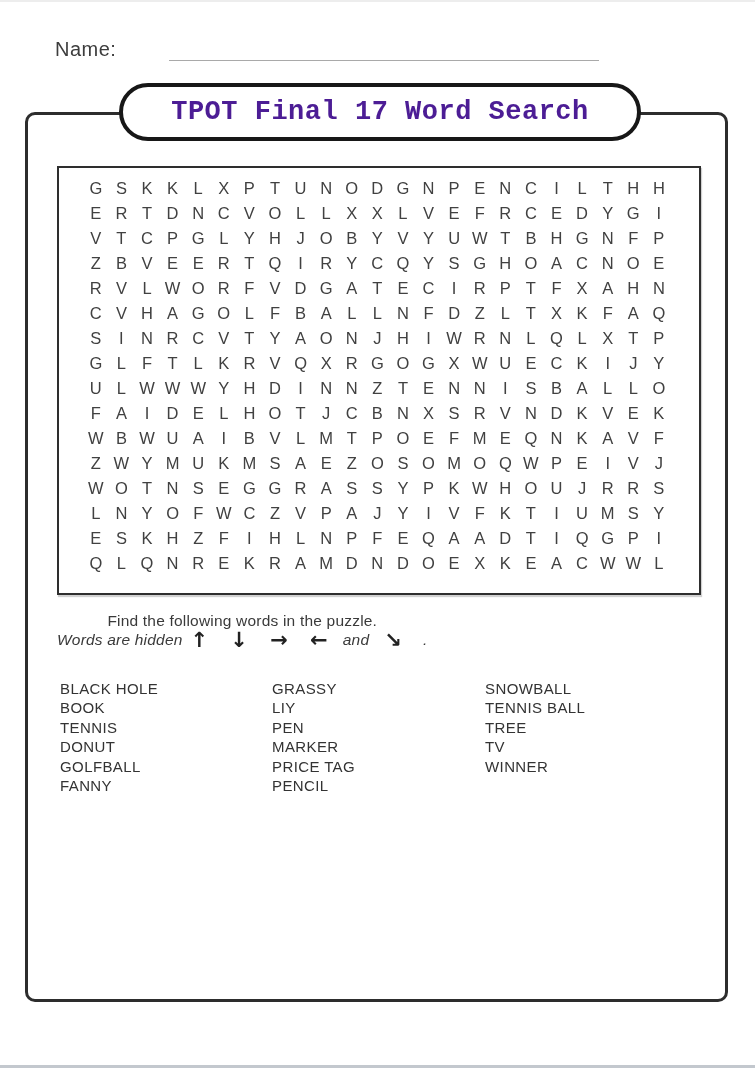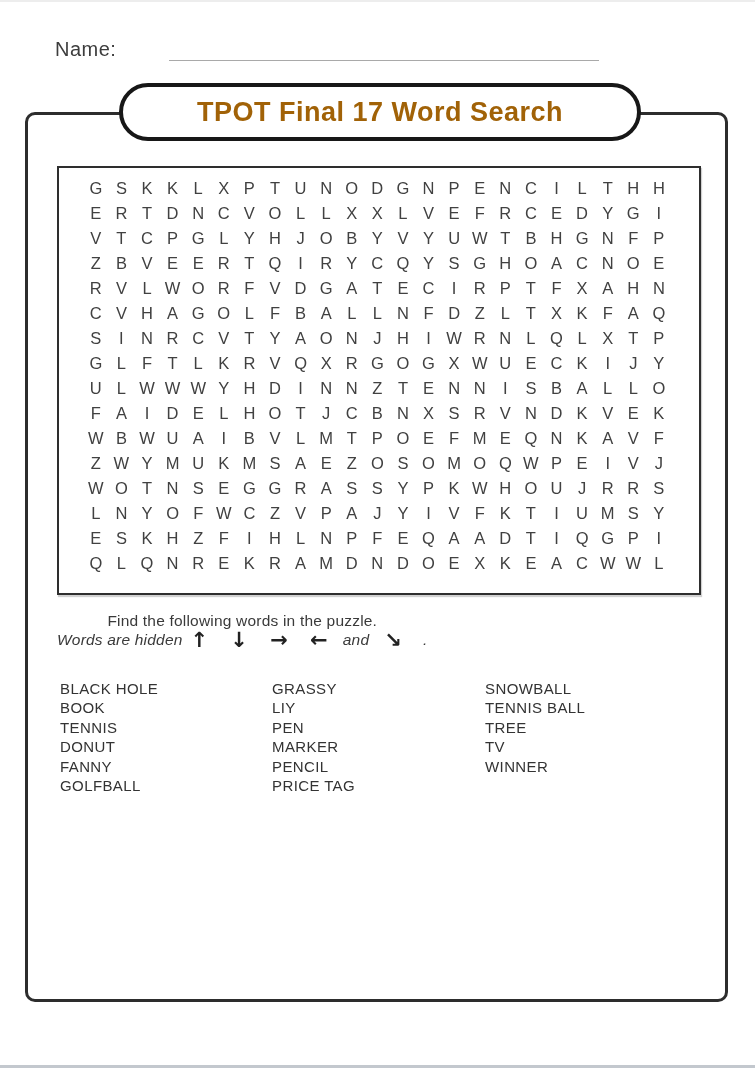--- a/index.html
+++ b/index.html
@@ -21,21 +21,21 @@
     border:3px solid #2d2d2d;border-radius:10px;background:#ffffff;
   }
 
   
   .title-capsule{
     position:absolute;left:119px;top:83px;width:514px;height:50px;
     border:4px solid #171717;border-radius:29px;background:#ffffff;z-index:5;
     display:flex;align-items:center;justify-content:center;
   }
   .title-text{
-    font-size:27px;font-weight:800;color:#a16207;letter-spacing:.5px;
+    font-size:27px;font-weight:800;color:#4c1d95;letter-spacing:.5px;font-family:Liberation Mono, monospace;
   }
 
   
   .grid-box{
     position:absolute;left:57px;top:166px;width:640px;height:425px;
     border:2px solid #2e2e2e;background:#ffffff;box-shadow:1px 2px 1px rgba(0,0,0,.18);
     z-index:3;
   }
   .letter-grid{
     display:grid;
@@ -475,30 +475,30 @@
     <span class="period">.</span>
   </div>
 </div>
 
 <div class="word-list">
   <div class="word-col c1">
       <div class="word">BLACK HOLE</div>
       <div class="word">BOOK</div>
       <div class="word">TENNIS</div>
       <div class="word">DONUT</div>
+      <div class="word">GOLFBALL</div>
       <div class="word">FANNY</div>
-      <div class="word">GOLFBALL</div>
     </div>
   <div class="word-col c2">
       <div class="word">GRASSY</div>
       <div class="word">LIY</div>
       <div class="word">PEN</div>
       <div class="word">MARKER</div>
+      <div class="word">PRICE TAG</div>
       <div class="word">PENCIL</div>
-      <div class="word">PRICE TAG</div>
     </div>
   <div class="word-col c3">
       <div class="word">SNOWBALL</div>
       <div class="word">TENNIS BALL</div>
       <div class="word">TREE</div>
       <div class="word">TV</div>
       <div class="word">WINNER</div>
     </div>
 </div>
 

